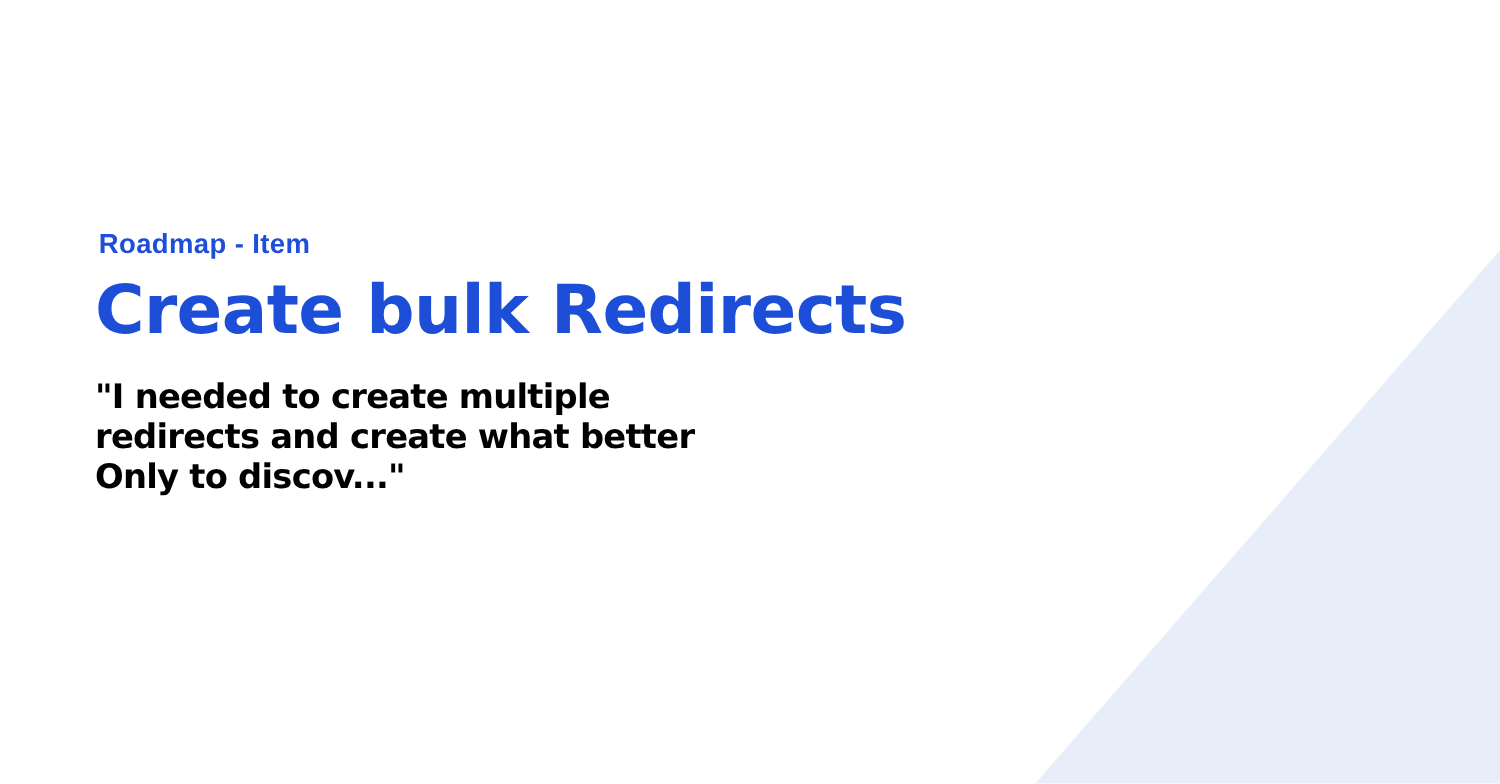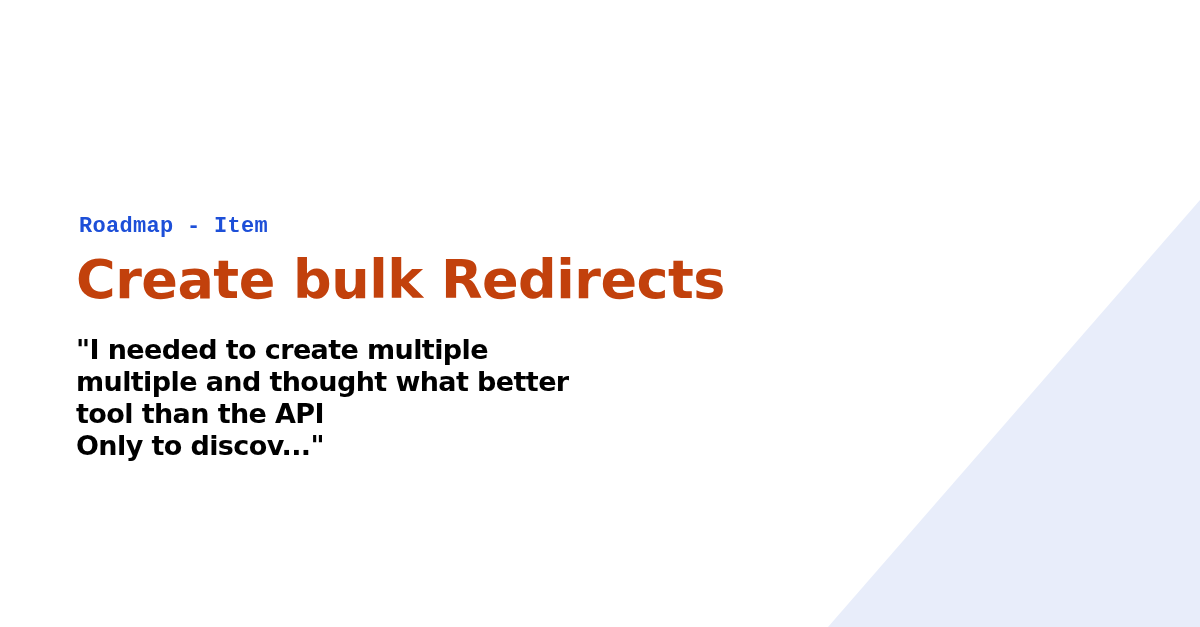--- a/index.html
+++ b/index.html
@@ -4,28 +4,27 @@
   <style>
     html, body { margin: 0; padding: 0; }
     body {
       width: 1200px; height: 627px; position: relative; overflow: hidden;
       background: #ffffff;
       font-family: "DejaVu Sans", sans-serif;
     }
     .bg-shape { position: absolute; left: 0; top: 0; width: 1200px; height: 627px; }
     .content { position: absolute; left: 76px; top: 180px; width: 900px; }
     .eyebrow {
-      font-family: Liberation Mono, monospace; font-weight: bold;
+      font-family: Liberation Sans, sans-serif; font-weight: bold;
       font-size: 22px; color: #1d4fd8; margin-left: 3px; line-height: 30px;
       letter-spacing: 0.3px;
-      margin-top: 32px;
     }
     .title {
       font-family: "DejaVu Sans", sans-serif; font-weight: bold;
-      font-size: 54px; color: #c2410c; line-height: 64px; margin-top: 6px;
+      font-size: 54px; color: #1d4ed8; line-height: 64px; margin-top: 6px;
       letter-spacing: -0.5px;
     }
     .excerpt {
       font-family: "DejaVu Sans", sans-serif; font-weight: bold;
       font-size: 27px; color: #000000; line-height: 32px; margin-top: 22px;
       letter-spacing: -0.6px;
     }
     .excerpt span { display: block; white-space: nowrap; }
   </style>
 </head>
@@ -33,17 +32,16 @@
 
 <svg class="bg-shape" viewBox="0 0 1200 627" xmlns="http://www.w3.org/2000/svg">
   <polygon points="1200,200 1200,627 828,627" fill="#e8edfa"></polygon>
 </svg>
 
 <div class="content">
   <div class="eyebrow">Roadmap - Item</div>
   <div class="title">Create bulk Redirects</div>
   <div class="excerpt">
     <span>"I needed to create multiple</span>
-    <span>multiple and thought what better</span>
-    <span>tool than the API</span>
+    <span>redirects and create what better</span>
     <span>Only to discov..."</span>
   </div>
 </div>
 
 </body></html>

